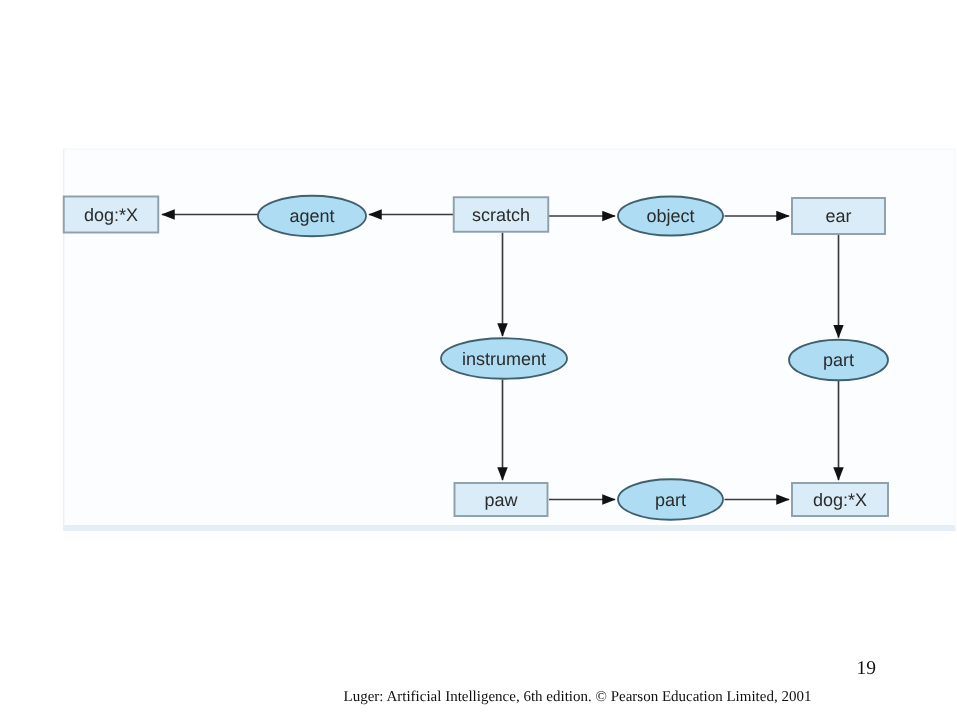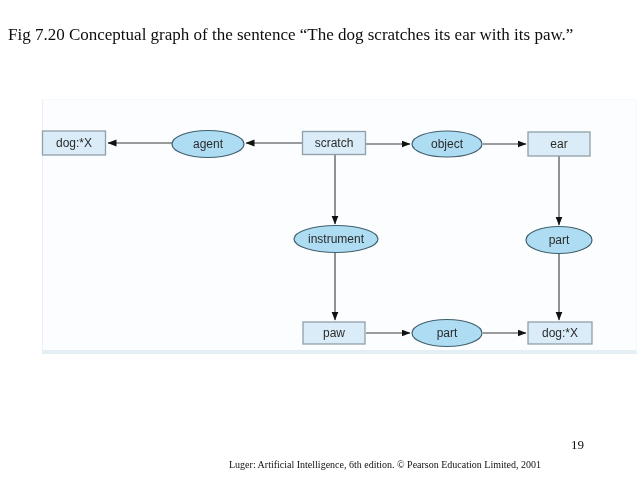--- a/index.html
+++ b/index.html
@@ -64,21 +64,20 @@
     color: #111111;
     font-family: "Liberation Serif", serif;
     white-space: nowrap;
   }
 </style>
 </head>
 <body>
 
 <div class="slide">
 
-  <div class="slide-title">Fig 7.20 Conceptual graph of the sentence “The dog scratches its ear with its paw.”</div>
 
   <div class="figure-panel"></div>
 
   <svg class="diagram-svg" id="diagram-svg" width="638" height="400" viewBox="0 0 638 400">
     <defs>
       <marker id="arrowhead" markerWidth="10" markerHeight="8" refX="8.5" refY="3.5" orient="auto" markerUnits="userSpaceOnUse">
         <path d="M0,0 L9,3.5 L0,7 Z" fill="#111111"></path>
       </marker>
     </defs>
   <line x1="172" y1="143" x2="108" y2="143" stroke="#3a3a3a" stroke-width="1.1" marker-end="url(#arrowhead)"></line>

